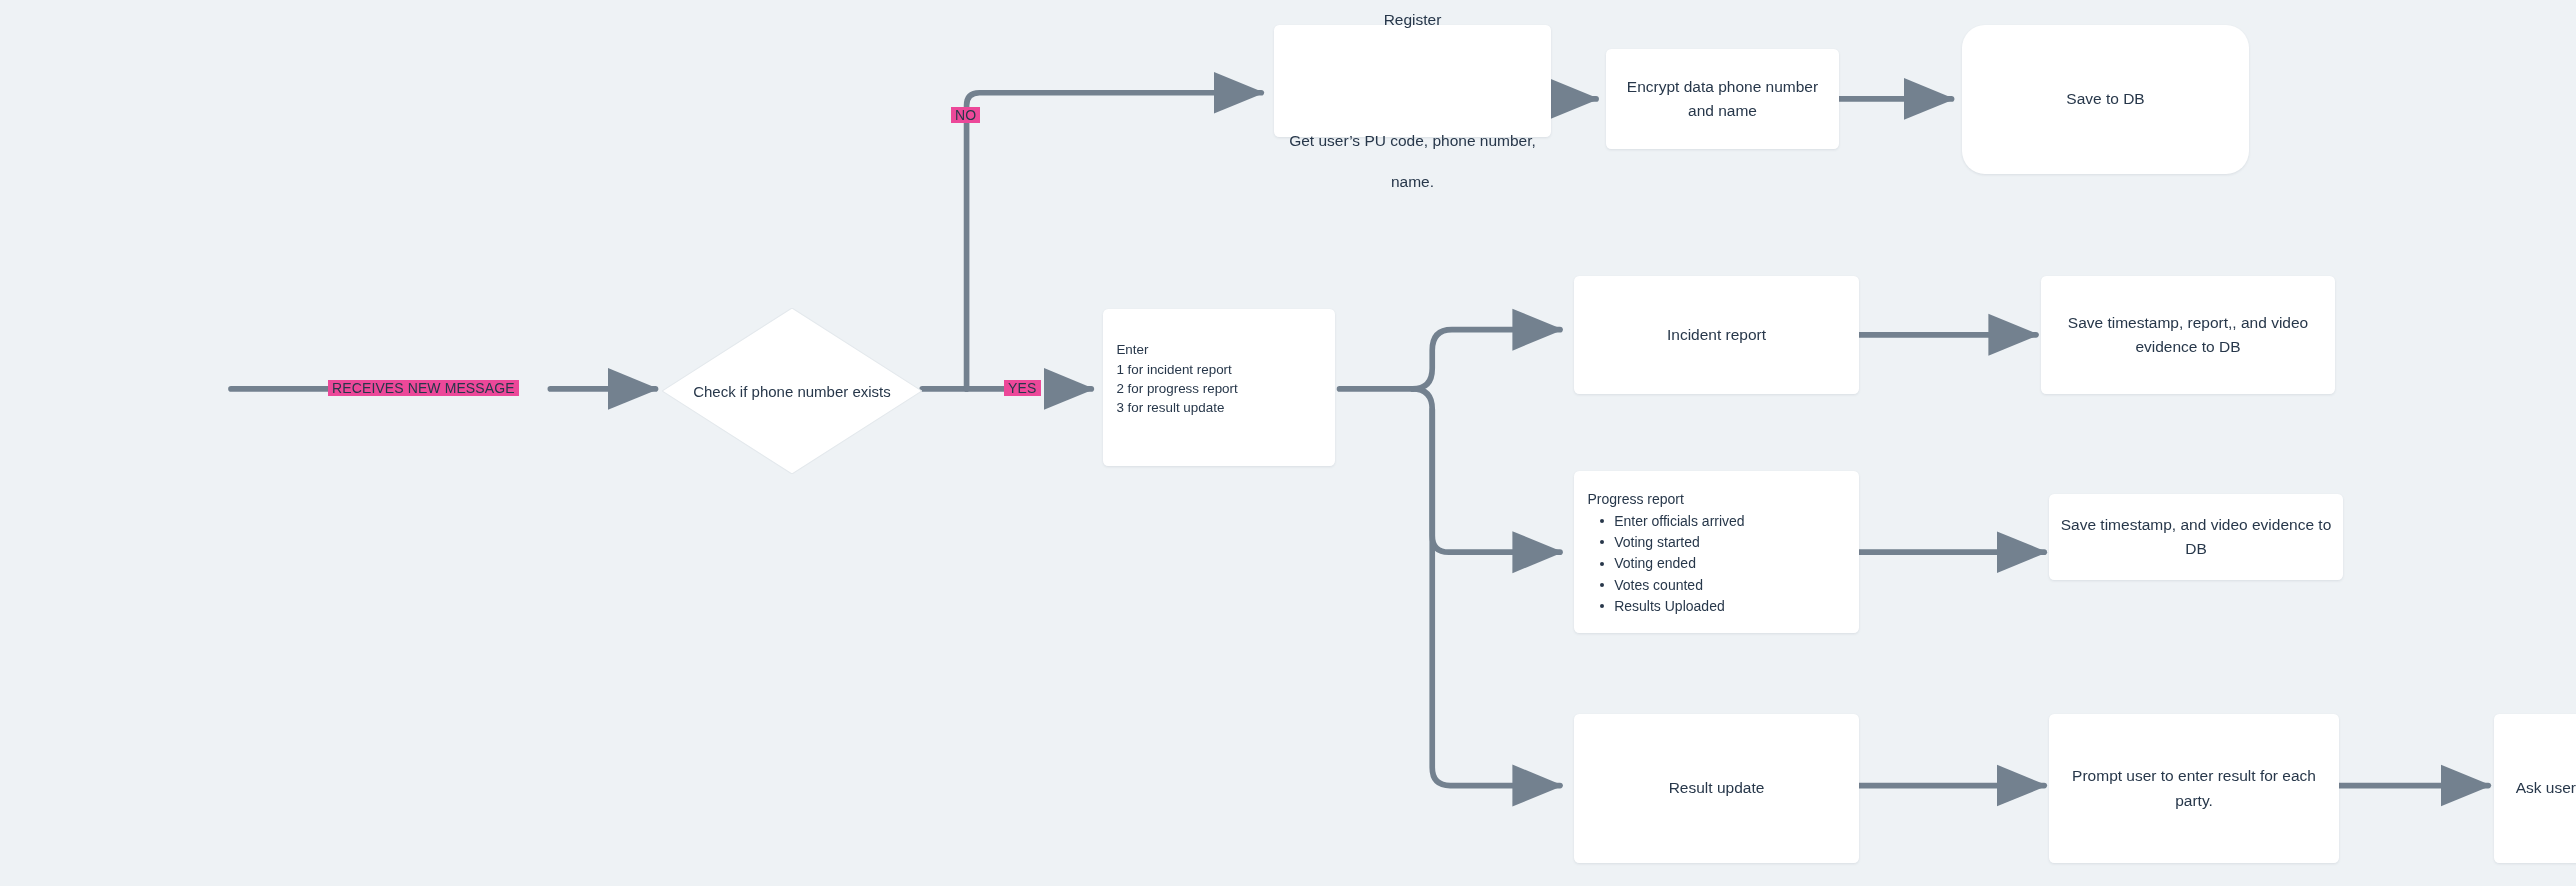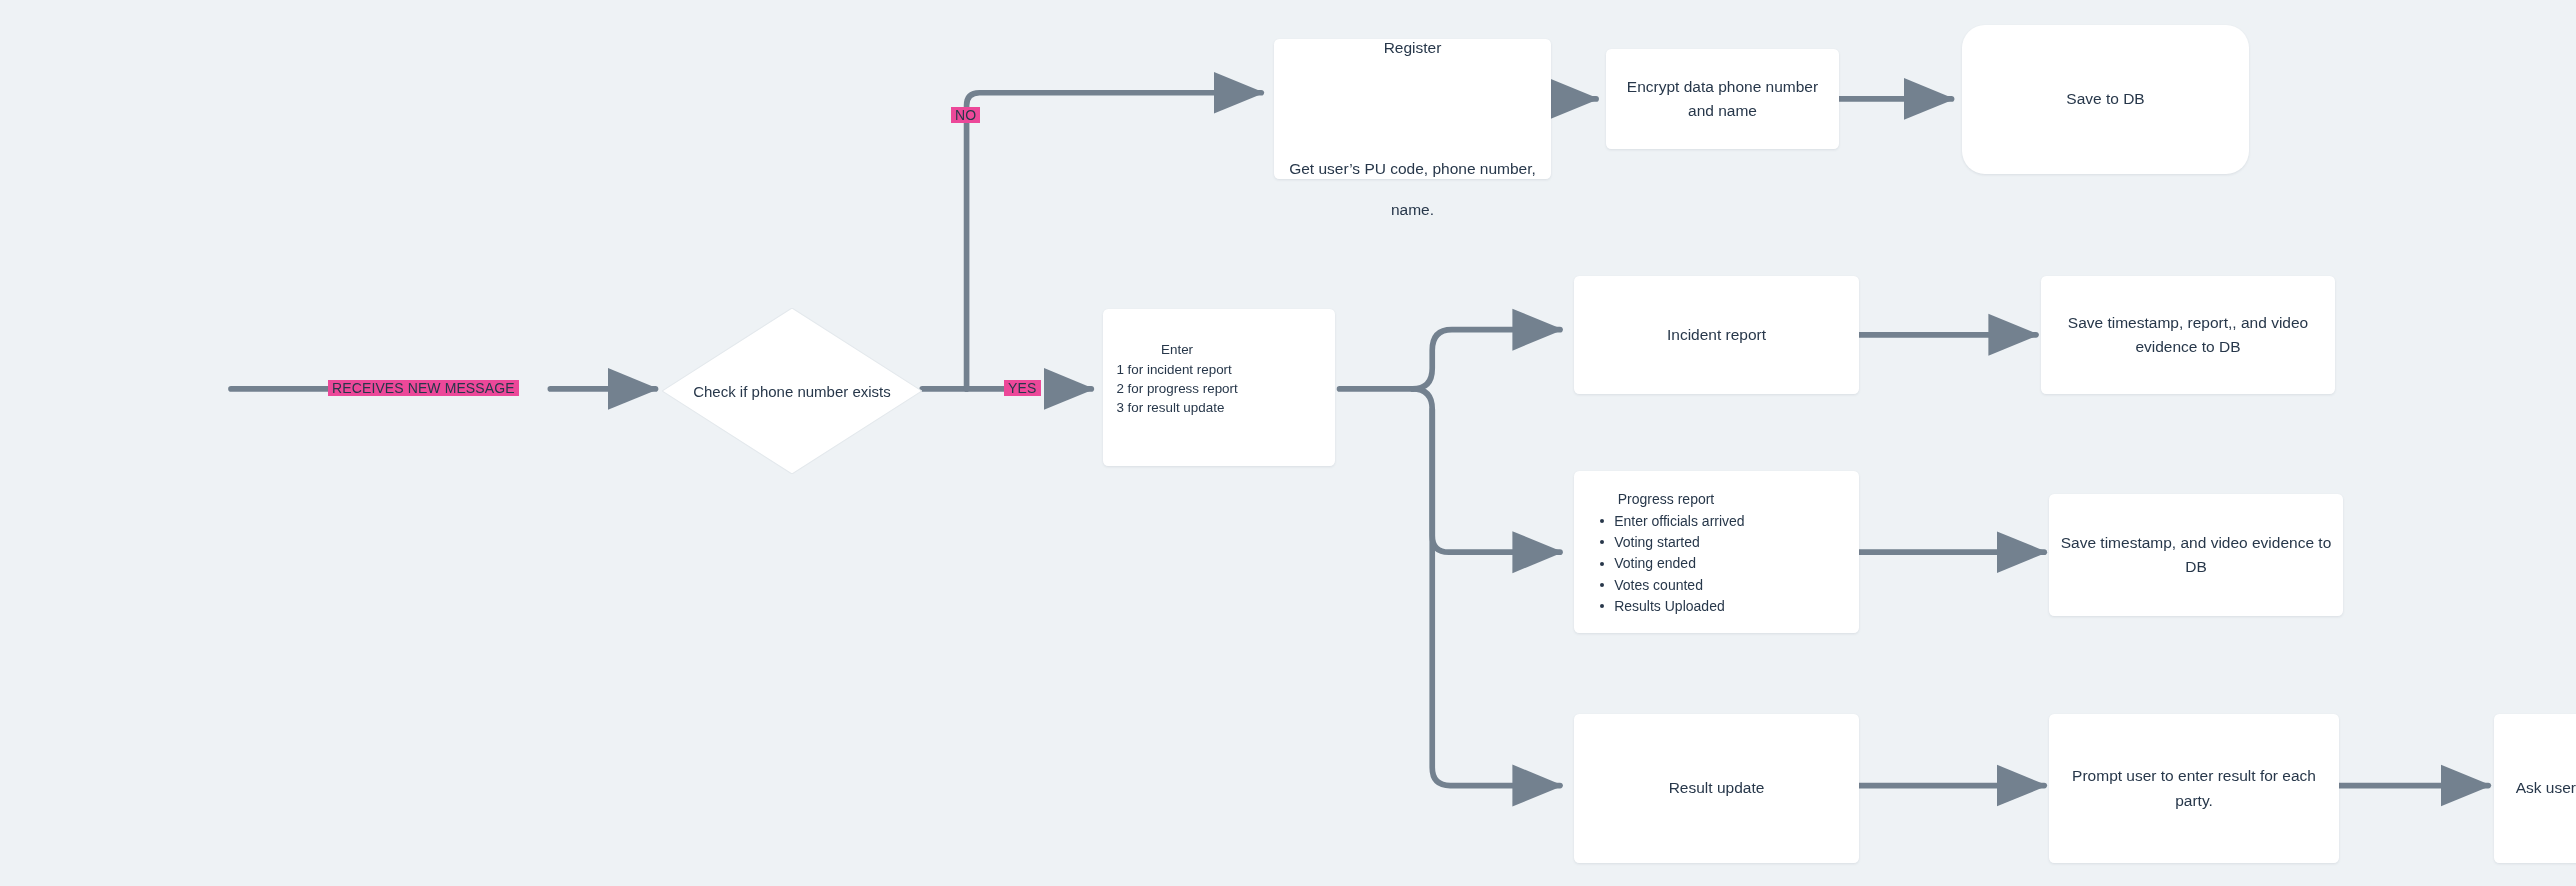--- a/index.html
+++ b/index.html
@@ -70,21 +70,20 @@
   }
   .list-node .inner {
     padding: 17.5px 13.4px 0 13.4px;
     font-size: 14px;
     color: #27374a;
     line-height: 1.45;
     text-align: left;
   }
   .list-node .inner .head {
     margin-bottom: 1px;
-    text-align: center;
   }
   .menu-node .inner {
     padding: 31px 0 0 13.4px;
     font-size: 13.4px;
     line-height: 1.42;
   }
   .bullets {
     list-style: none;
     margin: 2.1px 0 0 0;
     padding: 0 0 0 9.3px;
@@ -162,21 +161,21 @@
   </svg>
 
 
   <div class="diamond" style="left:662px; top:308px; width:260px; height:166px;">
     <svg class="dshape" viewBox="0 0 505 322" preserveAspectRatio="none">
       <polygon points="252.5,0 505,161 252.5,322 0,161" fill="#ffffff" stroke="#e3e8ec" stroke-width="2"></polygon>
     </svg>
     <div class="txt">Check if phone number exists</div>
   </div>
 
-  <div class="node spaced" style="left:1274px; top:39px; width:277px; height:140px;justify-content:flex-end;">
+  <div class="node spaced" style="left:1274px; top:25px; width:277px; height:112px;justify-content:flex-end;">
     <div class="txt">
       <span>Register</span><br><br>
       <span>Get user’s PU code, phone number, name.</span>
     </div>
   </div>
 
   <div class="node" style="left:1606px; top:49px; width:233px; height:100px;">
     <div class="txt">Encrypt data phone number and name</div>
   </div>
 
@@ -207,21 +206,21 @@
       <ul class="bullets">
         <li>Enter officials arrived</li>
         <li>Voting started</li>
         <li>Voting ended</li>
         <li>Votes counted</li>
         <li>Results Uploaded</li>
       </ul>
     </div>
   </div>
 
-  <div class="node" style="left:2049px; top:494px; width:294px; height:122px;">
+  <div class="node" style="left:2049px; top:494px; width:294px; height:86px;">
     <div class="txt">Save timestamp, and video evidence to DB</div>
   </div>
 
   <div class="node" style="left:2049px; top:714px; width:290px; height:149px;">
     <div class="txt">Prompt user to enter result for each party.</div>
   </div>
 
   <div class="node" style="left:1574px; top:714px; width:285px; height:149px;">
     <div class="txt">Result update</div>
   </div>

